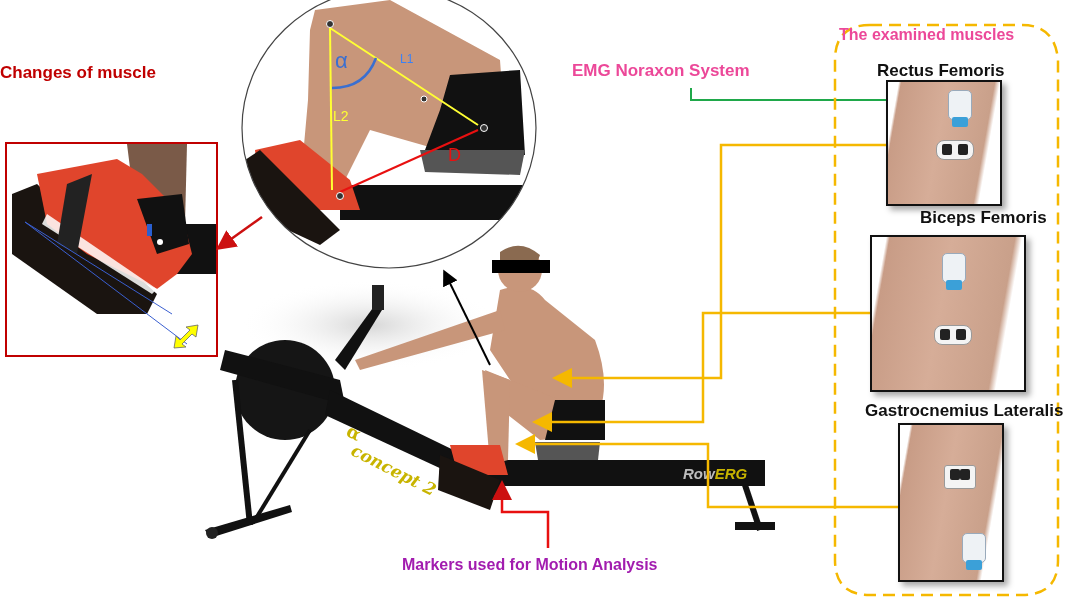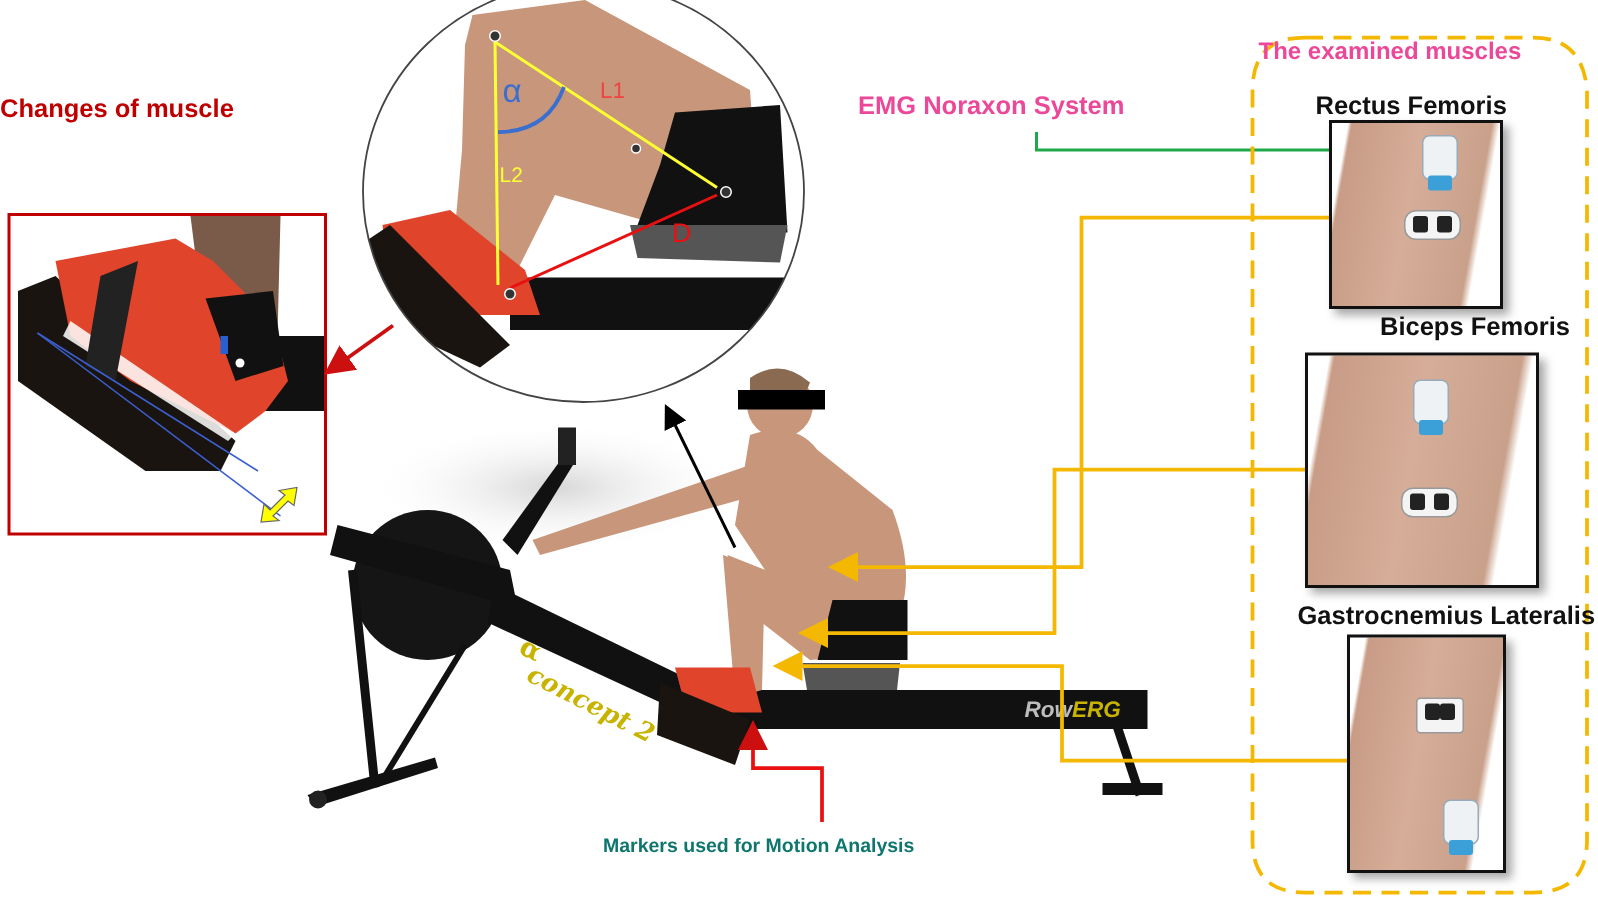--- a/index.html
+++ b/index.html
@@ -2,21 +2,21 @@
 <html><head>
 <meta charset="utf-8">
 <style>
   html, body { margin:0; padding:0; background:#ffffff; }
   body { width:1065px; height:603px; position:relative; overflow:hidden; font-family:"Liberation Sans", sans-serif; }
   .abs { position:absolute; }
   .lbl { position:absolute; font-family:"Liberation Sans", sans-serif; font-weight:bold; white-space:nowrap; }
   .title-red { color:#c00000; font-size:17px; text-align:left; line-height:21px; }
   .title-green { color:#ec4899; font-size:17px; }
   .title-yellow { color:#ec4899; font-size:16px; }
-  .title-marker { color:#0f766e; font-size:13px; }
+  .title-marker { color:#a21caf; font-size:16px; }
   .muscle-name { color:#111; font-size:17px; }
   .photo { position:absolute; border:2px solid #111; background:linear-gradient(100deg,#fff 0%,#fff 8%,#c89c86 10%,#d6ad98 45%,#c9a08a 80%,#fff 84%); box-shadow:4px 4px 6px rgba(0,0,0,0.35); overflow:hidden; }
   .sensor { position:absolute; width:22px; height:28px; border-radius:5px; background:#eef2f5; border:1px solid #9ab; }
   .sensor::after { content:""; position:absolute; left:3px; right:3px; bottom:-8px; height:10px; background:#3ba0d8; border-radius:2px; }
   .electrode { position:absolute; width:36px; height:18px; background:#f4f4f4; border:1px solid #999; border-radius:8px; }
   .electrode::before, .electrode::after { content:""; position:absolute; top:3px; width:10px; height:11px; background:#222; border-radius:2px; }
   .electrode::before { left:5px; } .electrode::after { right:5px; }
 </style>
 </head>
 <body>
@@ -80,21 +80,21 @@
       <path d="M92 88 Q125 88 136 58" fill="none" stroke="#3a6fd0" stroke-width="2.5"></path>
 
       <circle cx="90" cy="24" r="3.5" fill="#333" stroke="#fff"></circle>
       <circle cx="100" cy="196" r="3.5" fill="#333" stroke="#fff"></circle>
       <circle cx="244" cy="128" r="3.5" fill="#333" stroke="#fff"></circle>
       <circle cx="184" cy="99" r="3" fill="#333" stroke="#fff"></circle>
     </g>
     <ellipse cx="149" cy="128" rx="147" ry="140" fill="none" stroke="#444" stroke-width="1.2"></ellipse>
   </svg>
   <div class="lbl" style="left:95px; top:48px; color:#3a6fd0; font-size:22px; font-weight:normal;">α</div>
-  <div class="lbl" style="left:160px; top:52px; color:#ef4444; font-size:15px; font-weight:normal;">L1</div>
+  <div class="lbl" style="left:160px; top:52px; color:#3b82f6; font-size:12px; font-weight:normal;">L1</div>
   <div class="lbl" style="left:93px; top:108px; color:#ffff33; font-size:14px; font-weight:normal;">L2</div>
   <div class="lbl" style="left:208px; top:145px; color:#e81010; font-size:18px; font-weight:normal;">D</div>
 </div>
 
 <svg class="abs" style="left:200px; top:230px;" width="600" height="320" viewBox="0 0 600 320">
   <defs>
     <radialGradient id="shadow" cx="50%" cy="50%" r="50%">
       <stop offset="0%" stop-color="#bbb" stop-opacity="0.6"></stop>
       <stop offset="100%" stop-color="#fff" stop-opacity="0"></stop>
     </radialGradient>

